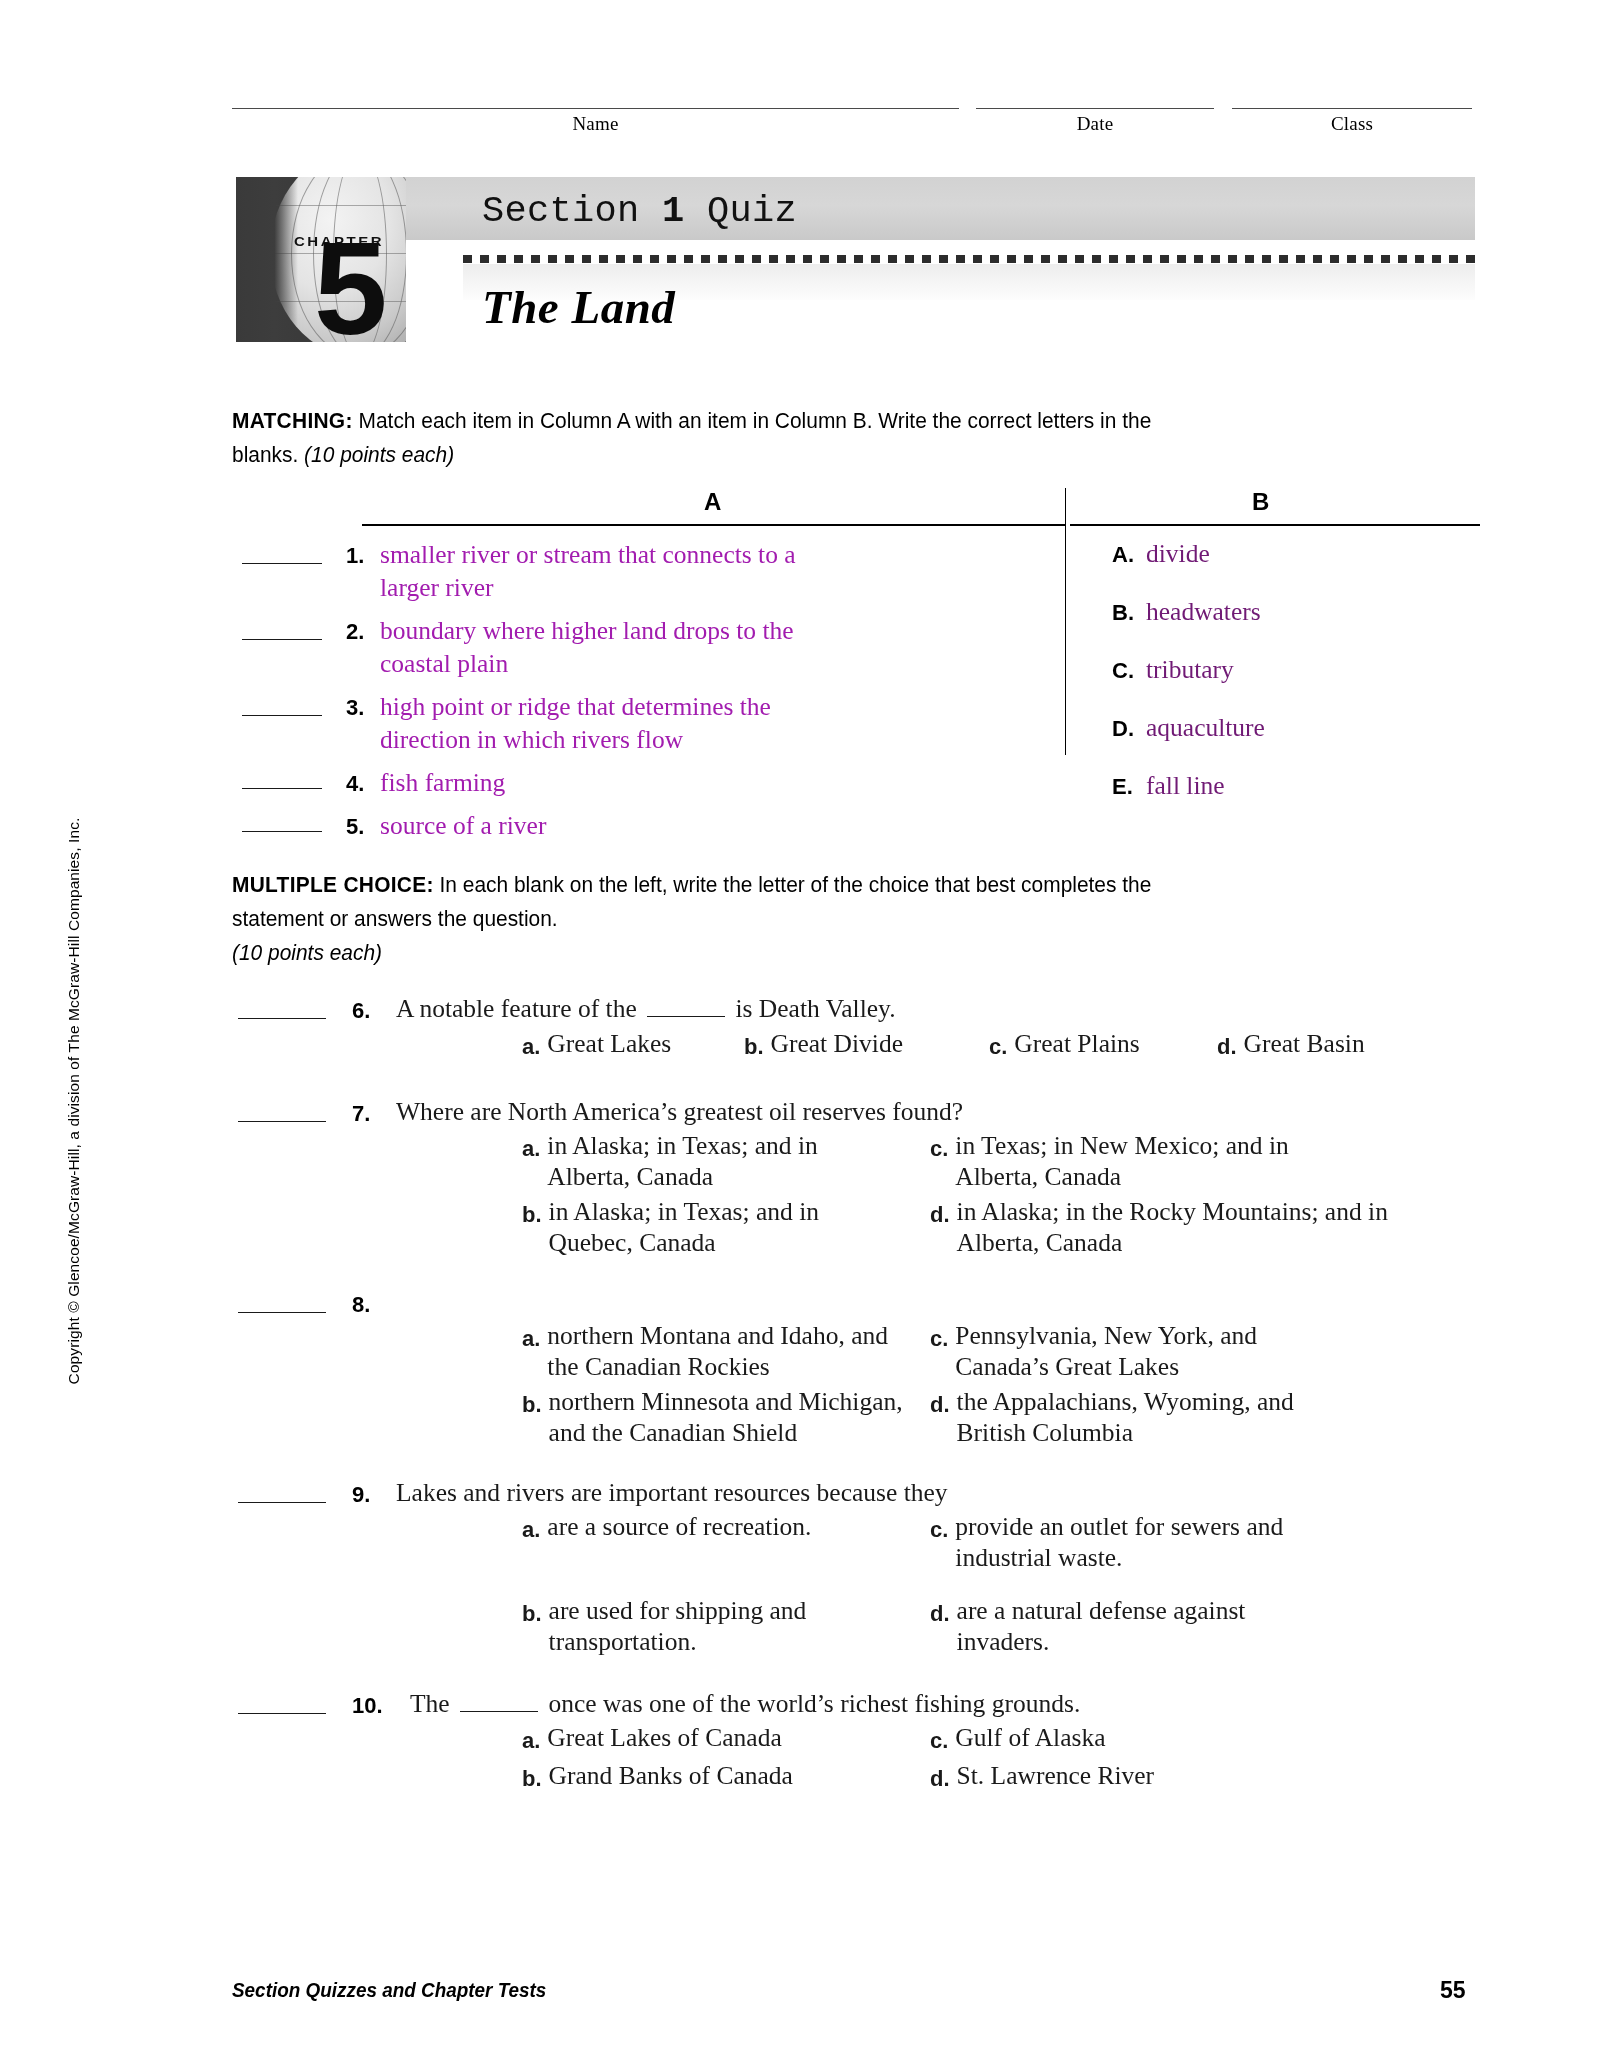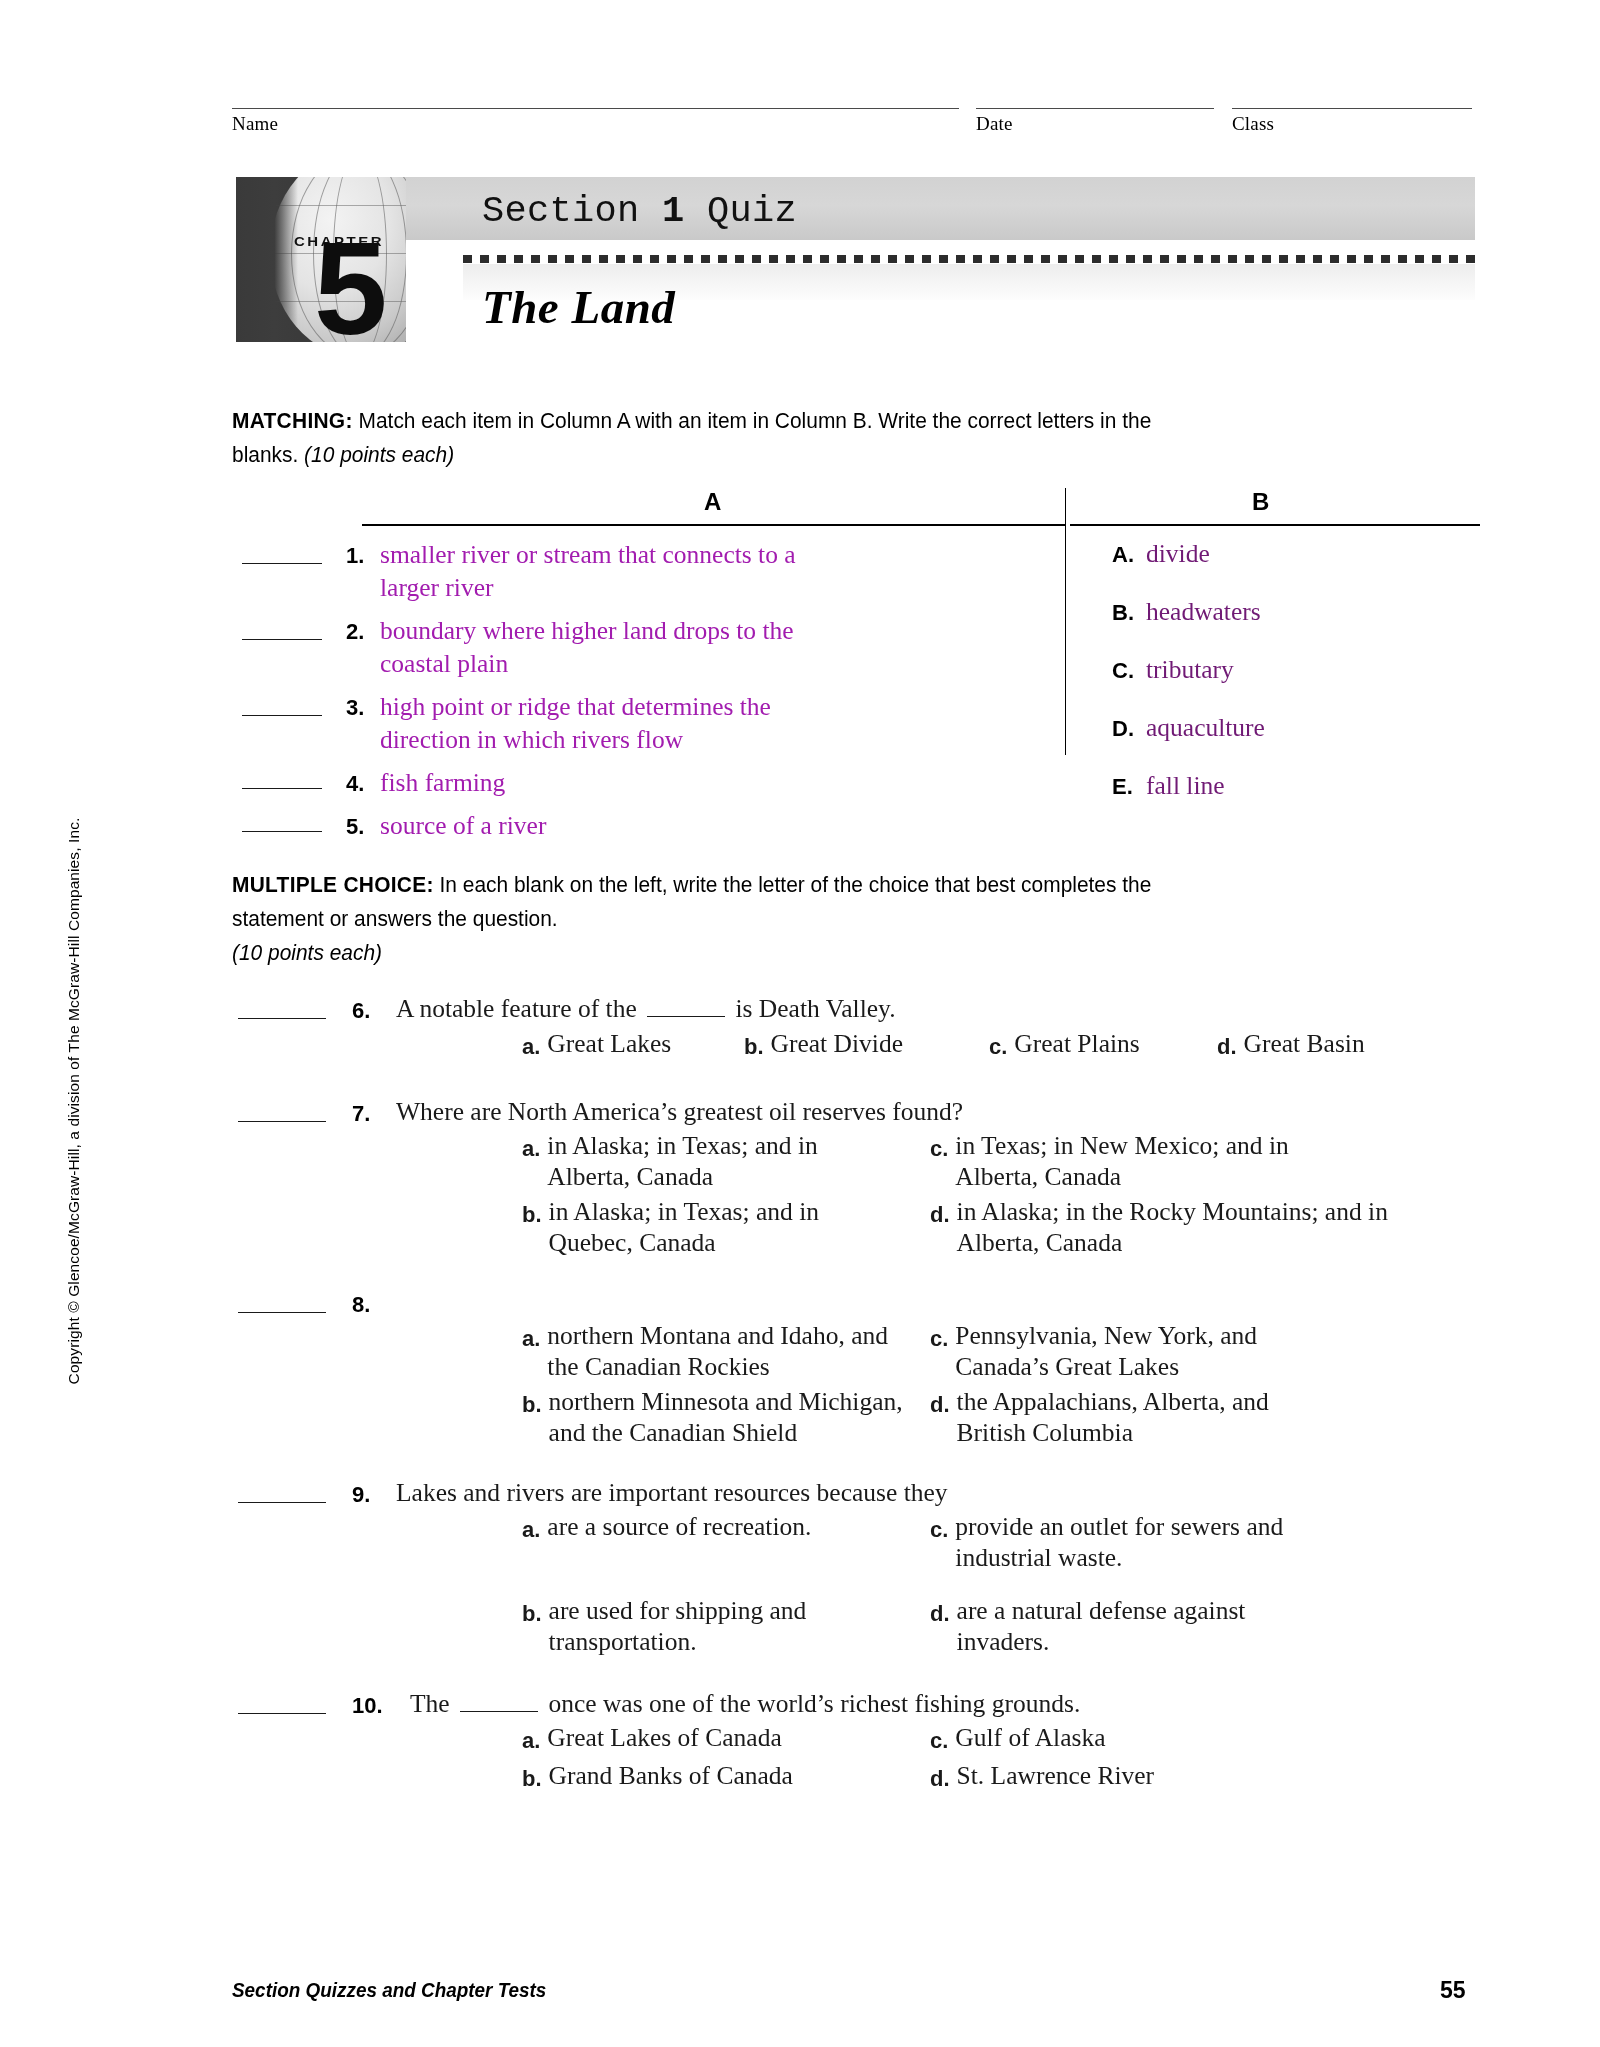--- a/index.html
+++ b/index.html
@@ -25,21 +25,21 @@
 
   
   .topfields {
     position: absolute;
     left: 232px;
     top: 108px;
     width: 1240px;
     display: flex;
     align-items: flex-start;
   }
-  .field { position: relative; }
+  .field { position: relative; text-align: center; }
   .field .rule {
     border-top: 1.6px solid #4a4a4a;
     height: 0;
     width: 100%;
   }
   .field .lbl {
     font-family: "Liberation Serif", serif;
     font-size: 19px;
     letter-spacing: .2px;
     padding-top: 4px;
@@ -545,21 +545,21 @@
         <div class="opt">
           <span class="opt-ltr">c.</span>
           <span class="opt-txt" style="max-width:330px">Pennsylvania, New York, and Canada’s Great Lakes</span>
         </div>
         <div class="opt">
           <span class="opt-ltr">b.</span>
           <span class="opt-txt" style="max-width:378px">northern Minnesota and Michigan, and the Canadian Shield</span>
         </div>
         <div class="opt">
           <span class="opt-ltr">d.</span>
-          <span class="opt-txt" style="max-width:378px">the Appalachians, Alberta, and British Columbia</span>
+          <span class="opt-txt" style="max-width:378px">the Appalachians, Wyoming, and British Columbia</span>
         </div>
       </div>
     </div>
 
     <div class="q-block" style="margin-top:28px">
       <div class="q-head">
         <div class="q-blank"></div>
         <div class="q-num">9.</div>
         <div class="q-txt">Lakes and rivers are important resources because they</div>
       </div>

